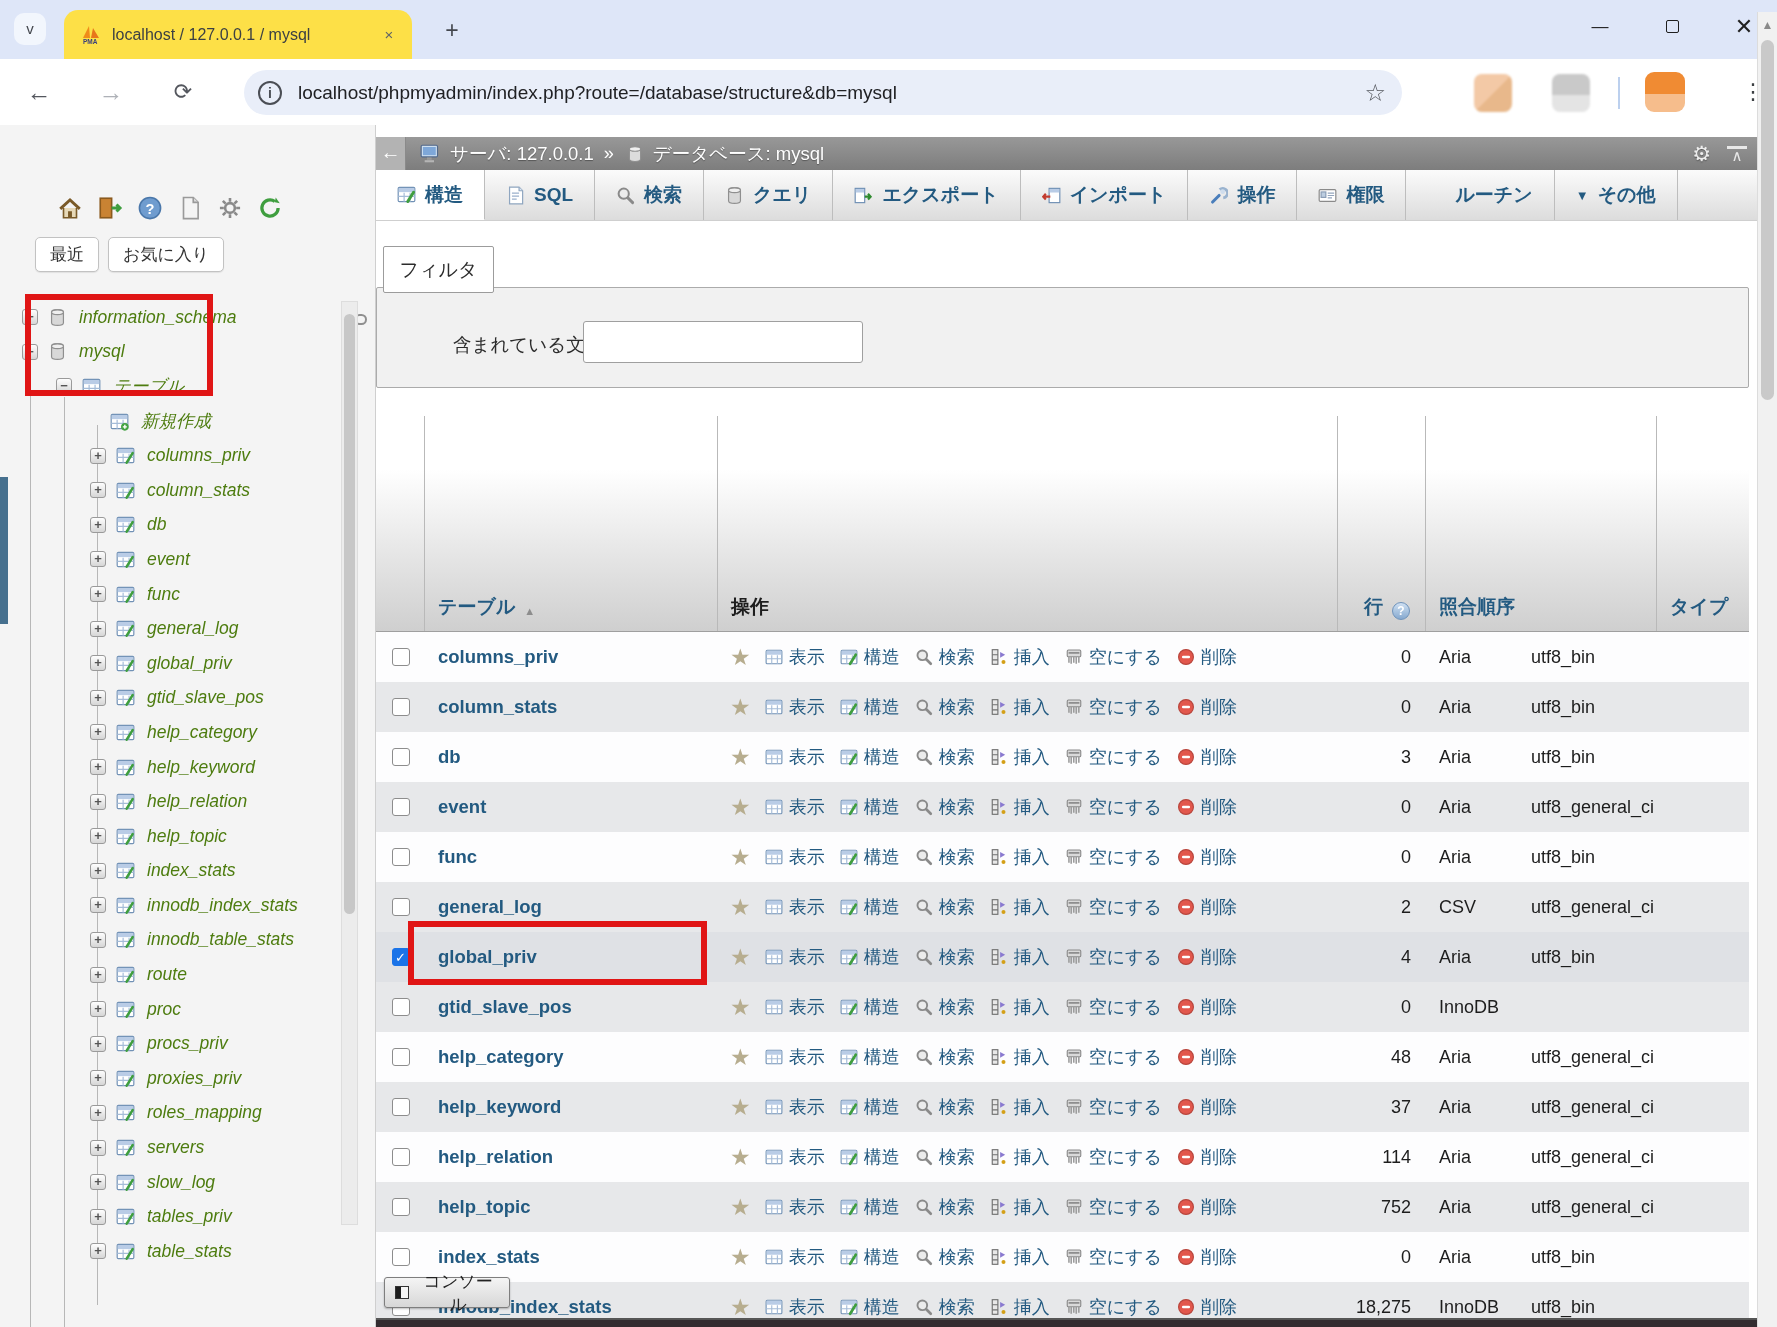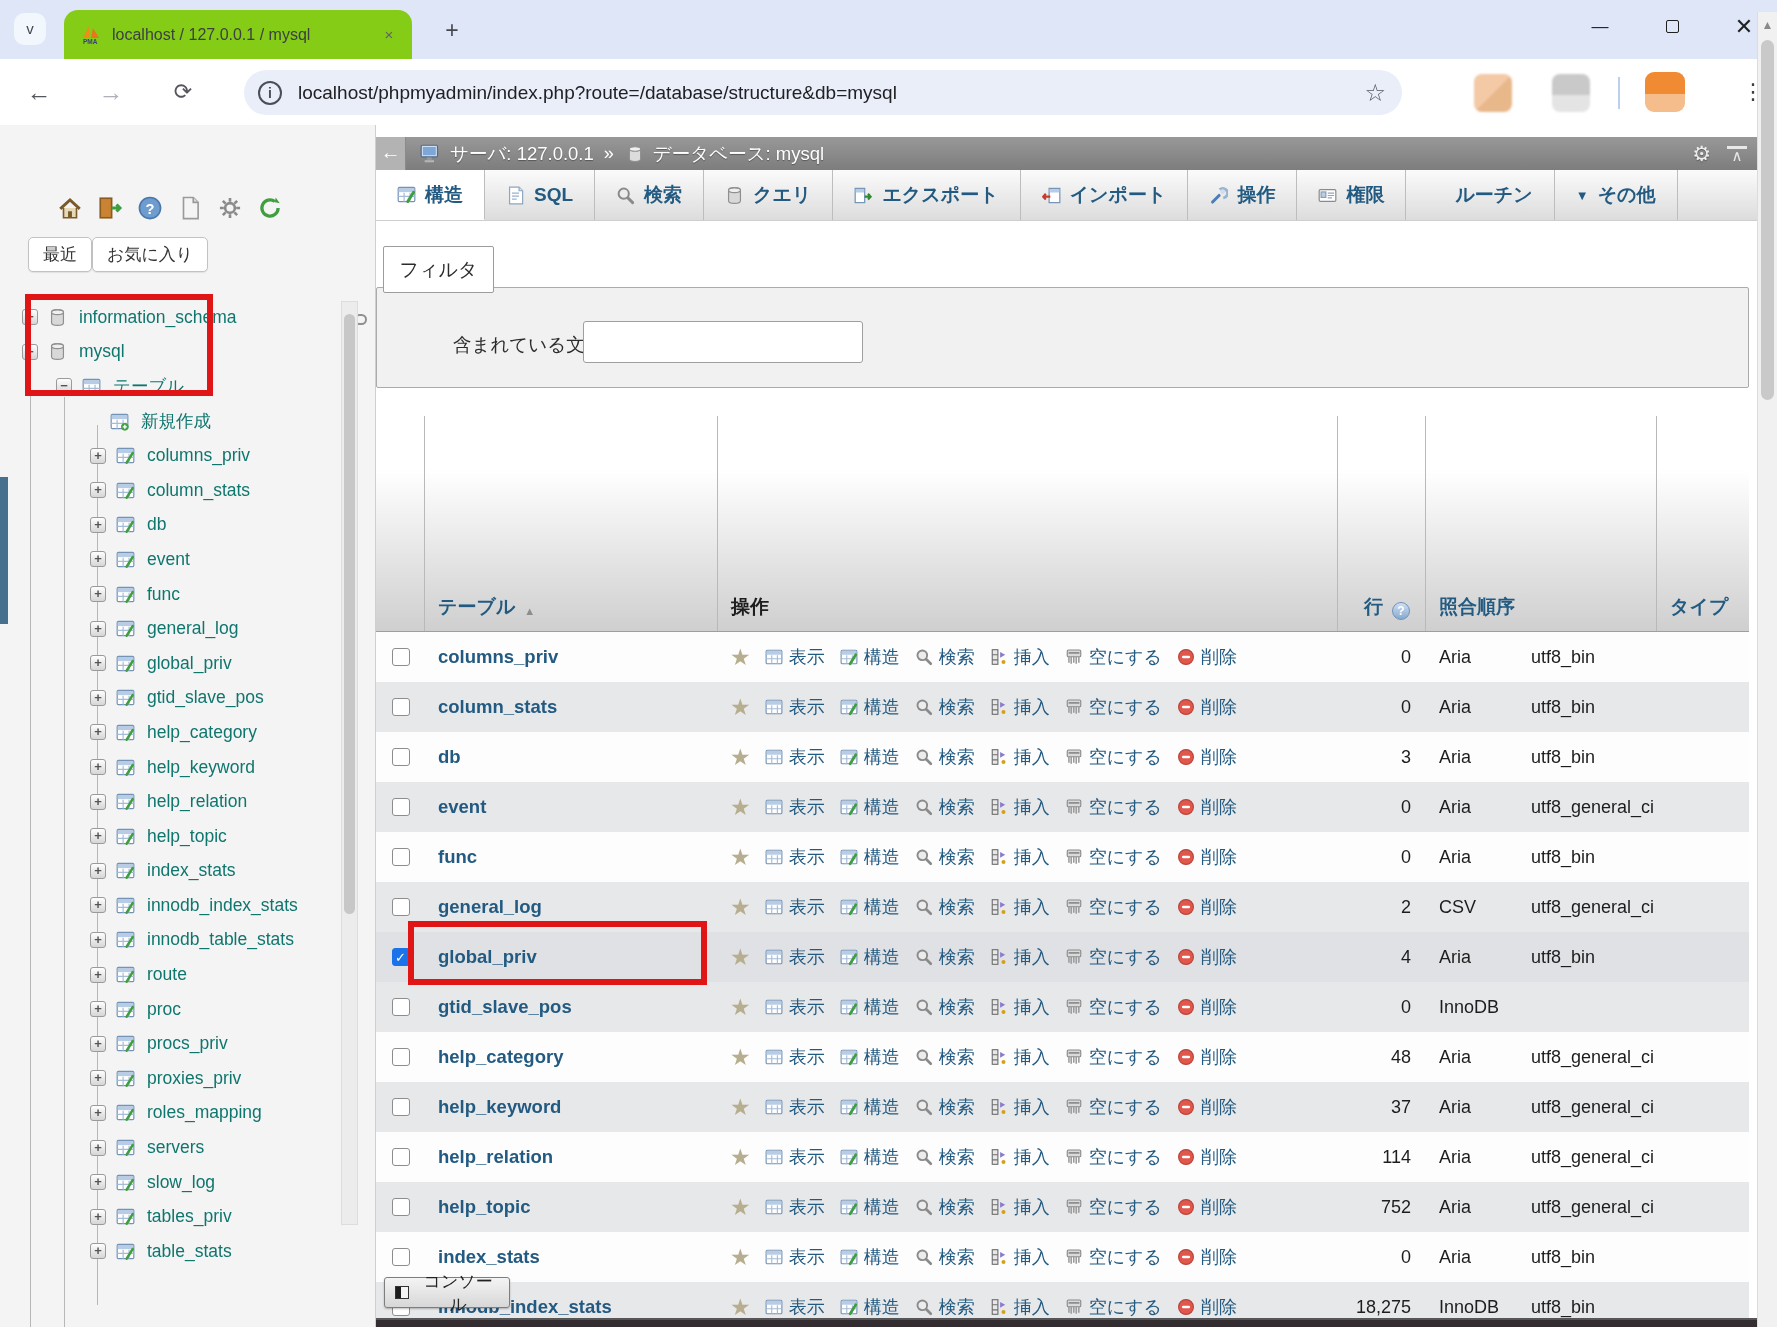--- a/index.html
+++ b/index.html
@@ -3,21 +3,21 @@
 <meta charset="utf-8">
 <style>
   * { margin:0; padding:0; box-sizing:border-box; }
   html,body { width:1777px; height:1327px; overflow:hidden; }
   body { font-family:"Liberation Sans","DejaVu Sans",sans-serif; background:#fff; }
   .screen { position:relative; width:1777px; height:1327px; overflow:hidden; background:#fff; }
 
   
   .tabstrip { position:absolute; left:0; top:0; width:1777px; height:59px; background:#dee6f8; }
   .tab-search { position:absolute; left:14px; top:13px; width:32px; height:32px; border-radius:10px; background:#f2f6fd; color:#44474e; font-size:15px; text-align:center; line-height:32px; cursor:pointer; }
-  .btab { position:absolute; left:64px; top:10px; width:348px; height:49px; background:#84cc16; border-radius:14px 14px 0 0; display:flex; align-items:center; padding:0 12px 0 16px; }
+  .btab { position:absolute; left:64px; top:10px; width:348px; height:49px; background:#fde047; border-radius:14px 14px 0 0; display:flex; align-items:center; padding:0 12px 0 16px; }
   .btab .fav { width:22px; height:20px; margin-right:10px; flex:none; }
   .btab .t-title { font-size:16px; color:#3c4043; white-space:nowrap; overflow:hidden; flex:1; }
   .btab .t-close { width:22px; height:22px; line-height:21px; text-align:center; border-radius:50%; color:#5f6368; font-size:15px; flex:none; cursor:pointer; }
   .newtab { position:absolute; left:438px; top:17px; width:28px; height:28px; color:#44474e; font-size:23px; line-height:26px; text-align:center; border-radius:50%; cursor:pointer; }
   .wbtns { position:absolute; right:18px; top:12px; display:flex; gap:42px; color:#1f1f1f; }
   .wbtn { width:30px; height:30px; text-align:center; line-height:30px; font-size:17px; cursor:pointer; }
   .wbtn .maxbox { display:inline-block; width:13px; height:13px; border:1.8px solid #1f1f1f; border-radius:2px; margin-top:8px; }
 
   
   .toolbar { position:absolute; left:0; top:59px; width:1777px; height:66px; background:#fff; }
@@ -37,31 +37,31 @@
   
   .app { position:absolute; left:0; top:125px; width:1777px; height:1202px; background:#fff; }
 
   
   .sidebar { position:absolute; left:0; top:0; width:376px; height:1202px; background:#f4f4f4; border-right:1px solid #cfcfcf; overflow:hidden; }
   .pma-logo { position:absolute; left:0; top:18px; width:340px; text-align:center; font-size:38px; font-weight:bold; letter-spacing:-1px; cursor:pointer; }
   .pma-logo .lp { color:#6b79b3; }
   .pma-logo .lm { color:#f6980e; }
   .side-icons { position:absolute; left:0; top:70px; width:340px; display:flex; justify-content:center; gap:14px; }
   .side-icons .si { width:26px; height:26px; cursor:pointer; display:inline-flex; align-items:center; justify-content:center; font-size:22px; }
-  .quickbtns { position:absolute; left:28px; top:112px; display:flex; gap:0; }
+  .quickbtns { position:absolute; left:35px; top:112px; display:flex; gap:9px; }
   .qbtn { background:#fff; border:1px solid #c2c2c2; border-radius:5px; padding:5px 14px; font-size:17px; color:#333; cursor:pointer; box-shadow:0 1px 1px rgba(0,0,0,.08); }
   .sync-ic { position:absolute; left:344px; top:188px; width:26px; height:14px; cursor:pointer; }
   .sync-ic i { position:absolute; top:1px; width:13px; height:11px; border:2px solid #8f8f8f; border-radius:6px; }
   .sync-ic i:first-child { left:0; } .sync-ic i:last-child { left:10px; }
 
   .tree { position:absolute; left:0; top:175px; width:340px; }
   .trow { height:34.6px; display:flex; align-items:center; white-space:nowrap; cursor:pointer; }
   .exp { flex:none; width:16px; height:16px; border:1px solid #9a9a9a; border-radius:3px; background:linear-gradient(#fefefe,#d6d6d6); color:#555; font-size:13px; font-weight:bold; line-height:14px; text-align:center; margin-right:10px; cursor:pointer; }
   .tico { flex:none; margin-right:12px; width:19px; height:19px; }
-  .tlabel { font-size:17.5px; color:#0f766e; }
+  .tlabel { font-size:17.5px; color:#4d7c0f;font-style:italic; }
   .trow.filterrow { height:38px; }
   .tree-filter { width:152px; height:31px; border:1px solid #aaa; border-radius:3px; background:#fff; font-size:15px; color:#888; padding:0 8px; font-family:inherit; }
   .tree-clear { color:#c00; font-weight:bold; font-size:16px; margin-left:14px; cursor:pointer; }
   .tline { position:absolute; width:1px; background:#b7b7b7; }
   .side-scroll { position:absolute; left:341px; top:176px; width:17px; height:924px; background:#ececec; border:1px solid #ddd; }
   .side-thumb { position:absolute; left:2px; top:12px; width:11px; height:600px; background:#c7c7c7; border-radius:6px; }
   .blue-sliver { position:absolute; left:0; top:352px; width:8px; height:147px; background:#46708e; }
 
   
   .redbox1 { position:absolute; left:25px; top:169px; width:188px; height:102px; border:6px solid #e01515; z-index:30; pointer-events:none; }

